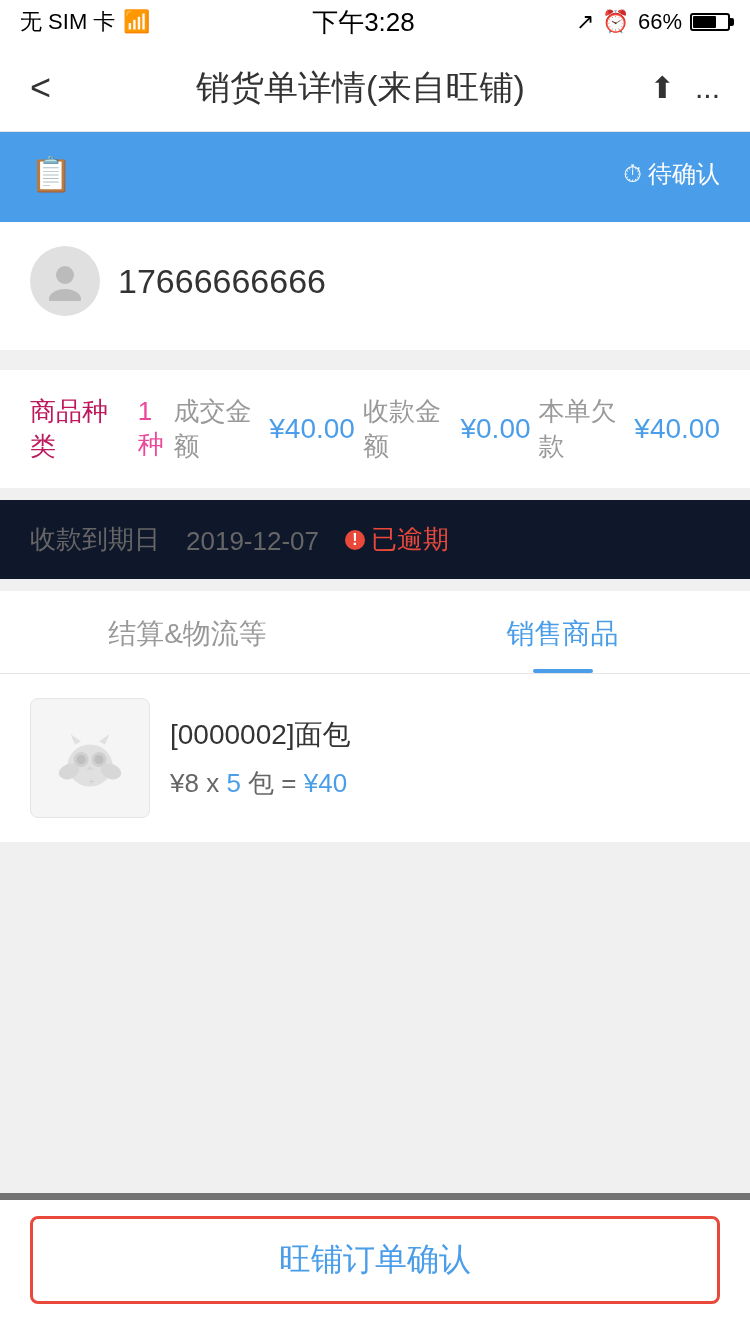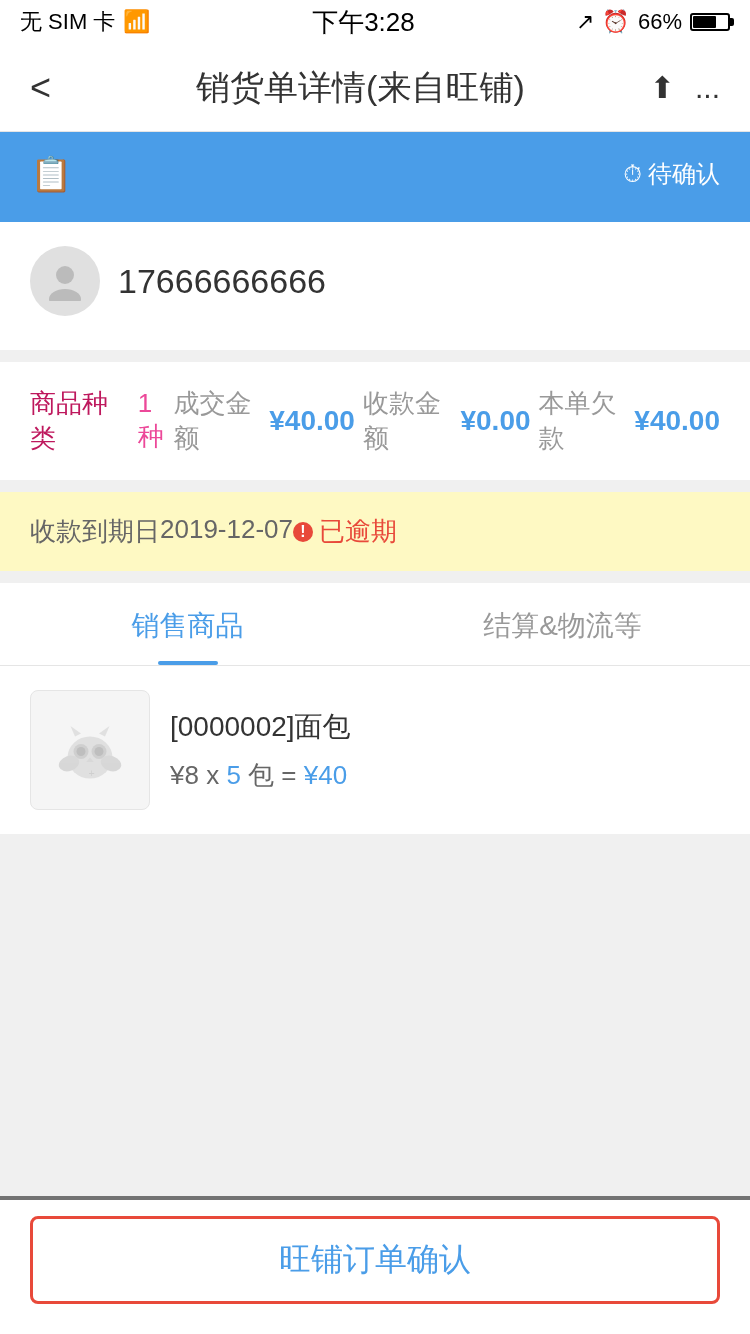--- a/index.html
+++ b/index.html
@@ -115,21 +115,21 @@
     }
     .order-date {
       font-size: 24px;
       color: rgba(255,255,255,0.9);
     }
 
     
     .customer-section {
       background: #fff;
       padding: 24px 30px;
-      margin-bottom: 12px;
+      margin-bottom: 20px;
     }
     .customer-row {
       display: flex;
       align-items: center;
       gap: 18px;
       margin-bottom: 10px;
     }
     .avatar {
       width: 70px;
       height: 70px;
@@ -193,34 +193,34 @@
       align-items: flex-end;
       gap: 8px;
     }
     .amount-row {
       display: flex;
       align-items: center;
       gap: 14px;
       font-size: 26px;
     }
     .amount-label { color: #999; }
-    .amount-value { color: #4a9de8; font-size: 28px; font-weight: bold; }
+    .amount-value { color: #4a9de8; font-size: 28px; }
     .amount-value.owed { color: #4a9de8; }
     .amount-value.zero { color: #4a9de8; }
 
     
     .due-section {
-      background: #fef9c3;
+      background: #0f172a;
       padding: 22px 30px;
       margin-bottom: 12px;
       font-size: 26px;
       color: #666;
       display: flex;
-      align-items: flex-start;
-      gap: 0;
+      align-items: flex-end;
+      gap: 26px;
     }
     .overdue-badge {
       display: flex;
       align-items: center;
       gap: 6px;
       color: #e8493a;
       font-size: 26px;
     }
     .overdue-dot {
       width: 20px; height: 20px;
@@ -314,21 +314,21 @@
       height: 220px;
     }
 
     
     .bottom-bar {
       position: fixed;
       bottom: 0;
       width: 750px;
       background: #fff;
       padding: 16px 30px 30px;
-      border-top: 4px solid #737373;
+      border-top: 7px solid #737373;
     }
     .confirm-btn {
       width: 100%;
       height: 88px;
       border: 3px solid #e8493a;
       background: #fff;
       color: #4a9de8;
       font-size: 32px;
       font-weight: 500;
       border-radius: 8px;
@@ -422,25 +422,25 @@
 <div class="due-section">
   <span>收款到期日</span>
   <span>2019-12-07</span>
   <div class="overdue-badge">
     <div class="overdue-dot">!</div>
     <span>已逾期</span>
   </div>
 </div>
 
 <div class="tabs-bar">
+  <div class="tab-item">
+    <span>结算&amp;物流等</span>
+  </div>
   <div class="tab-item active">
     <span>销售商品</span>
-  </div>
-  <div class="tab-item">
-    <span>结算&amp;物流等</span>
   </div>
 </div>
 
 <div class="products-section">
   <div class="product-item">
     <div class="product-img">
 
       <svg viewBox="0 0 100 80" xmlns="http://www.w3.org/2000/svg">
 
         <ellipse cx="50" cy="50" rx="30" ry="28" fill="#ccc"></ellipse>

